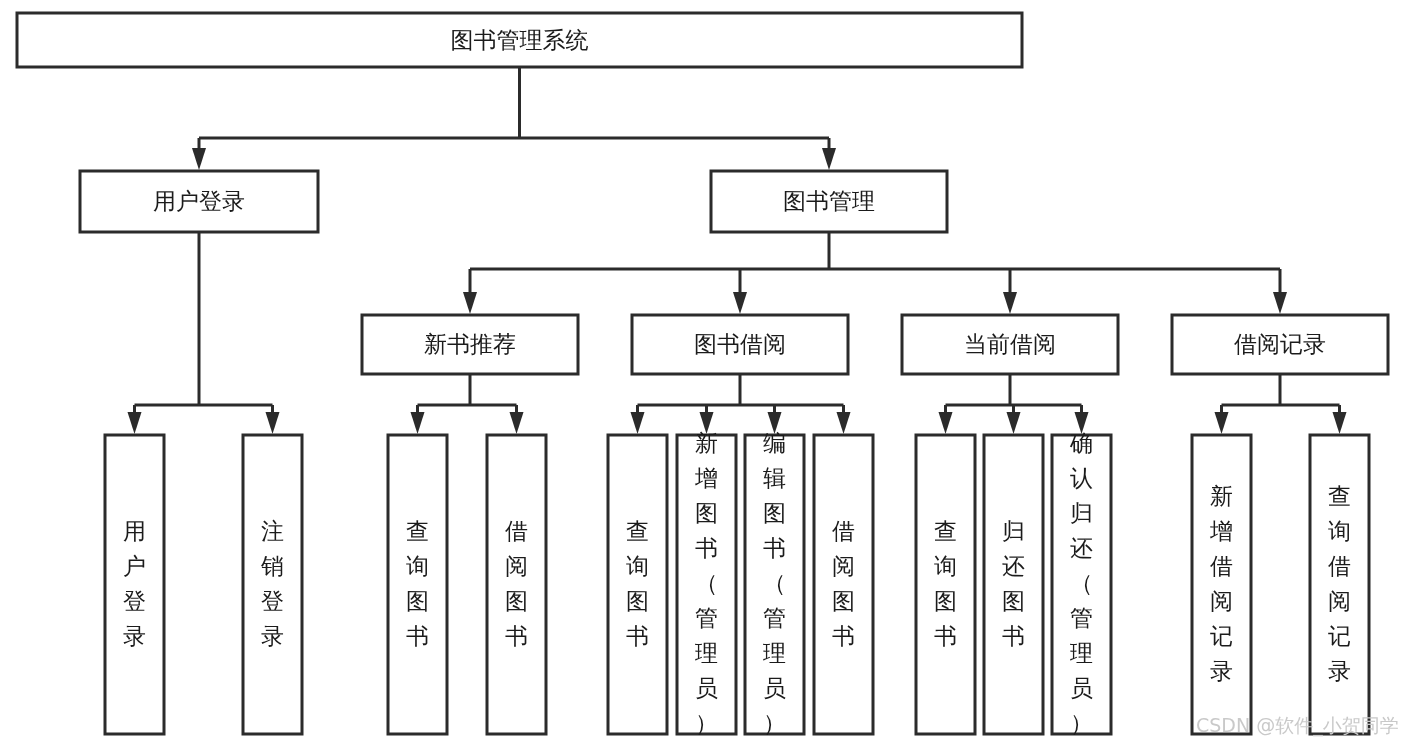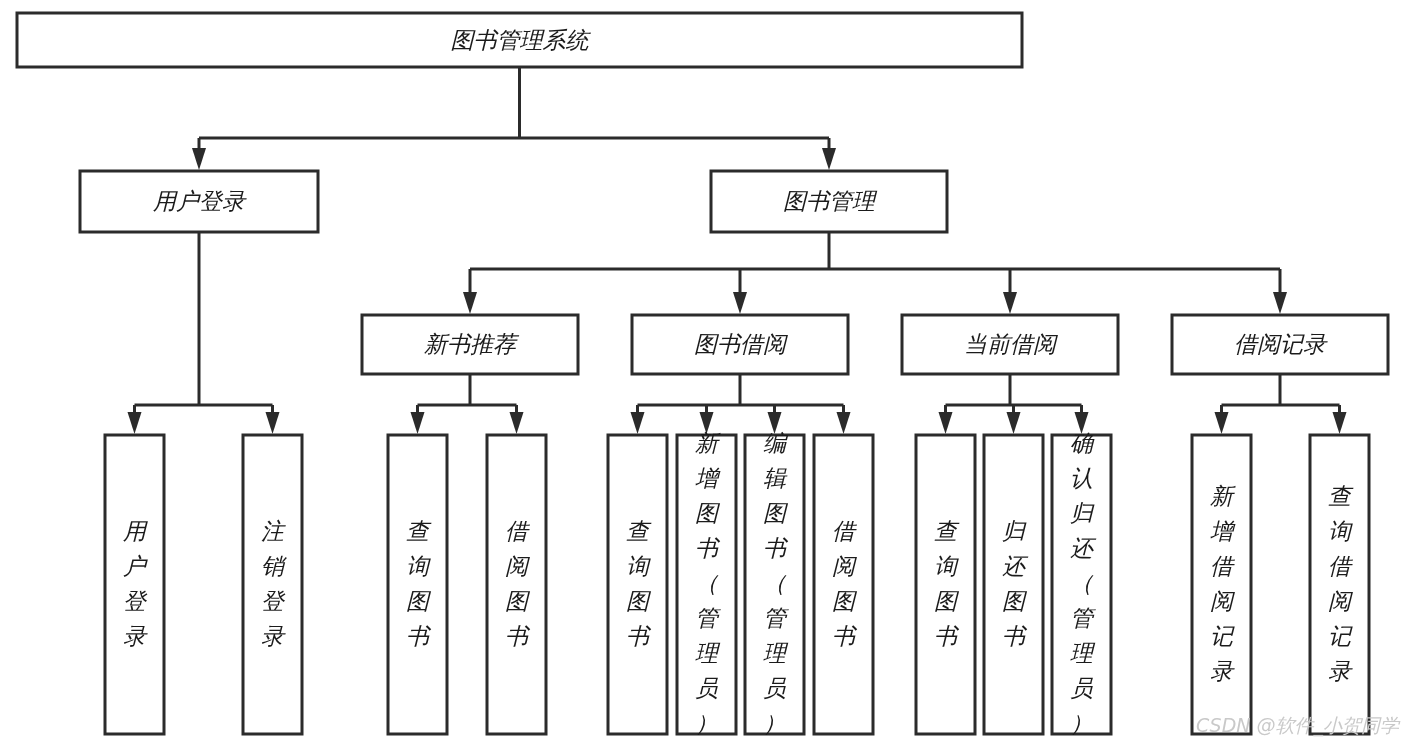--- a/index.html
+++ b/index.html
@@ -14,21 +14,20 @@
     position: relative;
     overflow: hidden;
     font-family: "DejaVu Sans", "Liberation Sans", sans-serif;
   }
   #diagram-root {
     position: absolute;
     left: 0;
     top: 0;
     width: 1283px;
     height: 747px;
-    font-style: italic;
   }
   svg.diagram-canvas {
     display: block;
     width: 1405px;
     height: 747px;
     background: #ffffff;
   }
   .node-box {
     fill: #ffffff;
     stroke: #2b2b2b;

